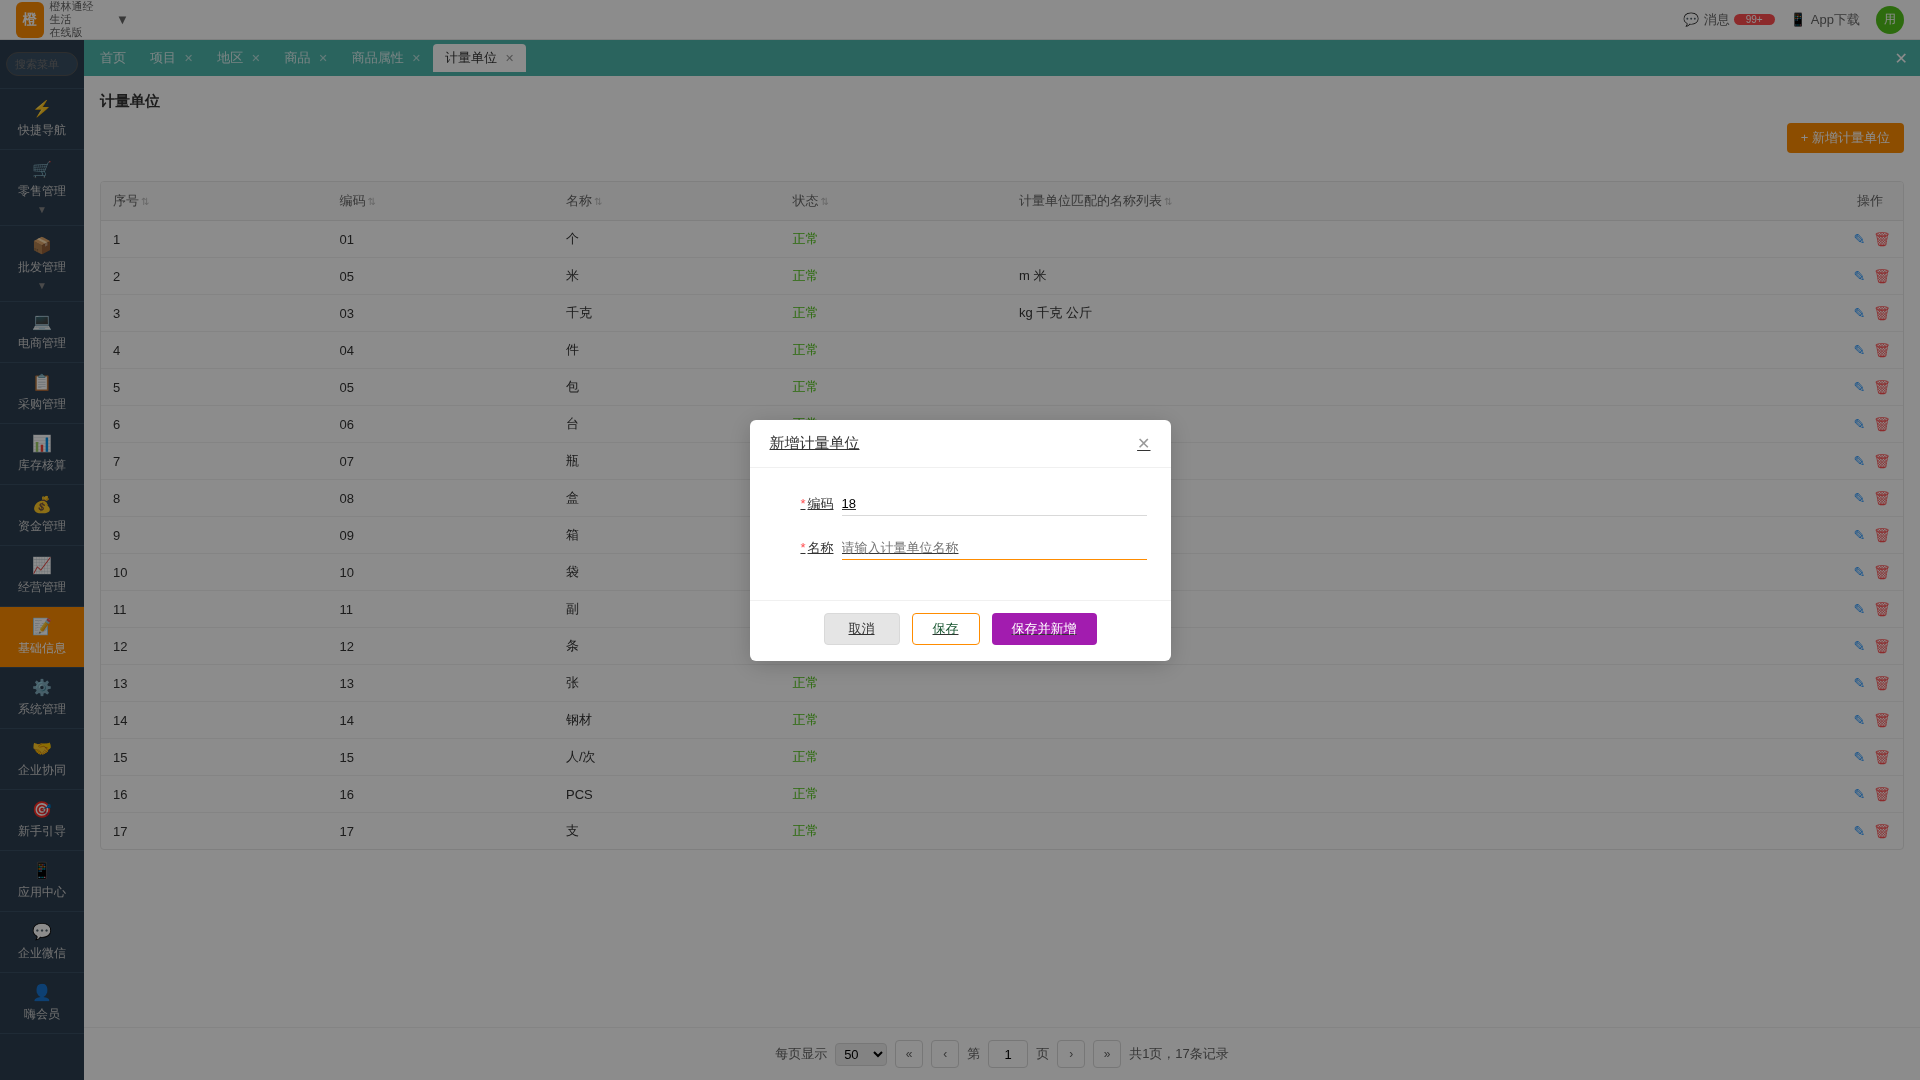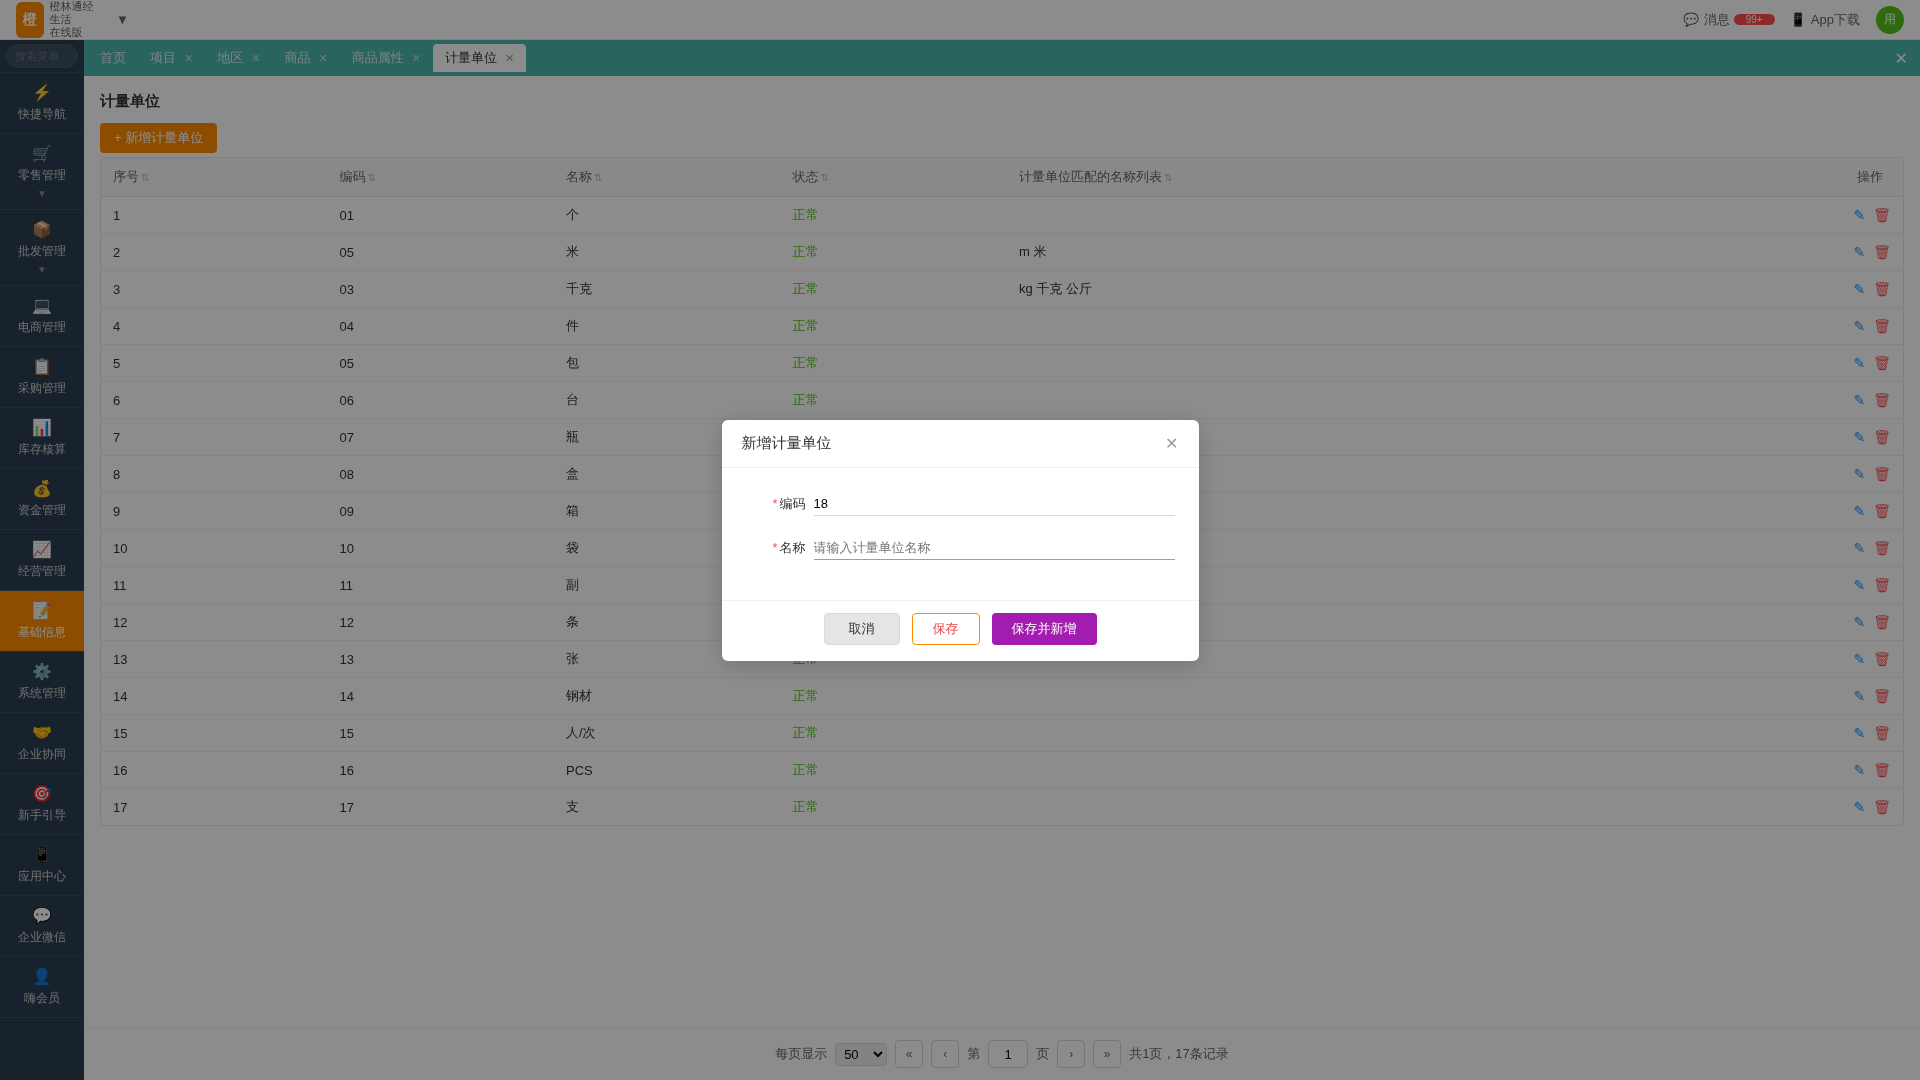--- a/index.html
+++ b/index.html
@@ -19,38 +19,38 @@
     .avatar { width: 28px; height: 28px; background: #52c41a; border-radius: 50%; display: flex; align-items: center; justify-content: center; color: white; font-size: 12px; }
 
     
     .main-layout { display: flex; flex: 1; overflow: hidden; }
 
     
     .sidebar { width: 84px; background: #2c3e50; display: flex; flex-direction: column; flex-shrink: 0; overflow-y: auto; }
     .sidebar-item { display: flex; flex-direction: column; align-items: center; padding: 10px 4px; cursor: pointer; color: #ccc; font-size: 12px; gap: 4px; border-bottom: 1px solid #3a4f63; }
     .sidebar-item.active { background: #ff8c00; color: white; }
     .sidebar-item-icon { font-size: 16px; }
-    .sidebar-item-search { padding: 4px 4px; }
+    .sidebar-item-search { padding: 12px 4px; }
     .sidebar-item-search input { width: 72px; height: 24px; border-radius: 12px; border: 1px solid #555; background: #3a4f63; color: #ccc; font-size: 11px; padding: 0 8px; outline: none; }
 
     
     .content-area { flex: 1; display: flex; flex-direction: column; overflow: hidden; }
 
     
     .tabs-bar { background: #4db6ac; display: flex; align-items: center; height: 36px; padding: 0 4px; flex-shrink: 0; }
     .tab { display: flex; align-items: center; height: 28px; padding: 0 12px; cursor: pointer; font-size: 13px; color: rgba(255,255,255,0.8); border-radius: 4px 4px 0 0; gap: 6px; white-space: nowrap; }
     .tab.active { background: white; color: #333; }
     .tab .close { color: rgba(255,255,255,0.6); font-size: 11px; cursor: pointer; margin-left: 2px; }
     .tab.active .close { color: #999; }
     .tab-close-all { color: white; font-size: 16px; cursor: pointer; padding: 0 8px; display: flex; align-items: center; }
 
     
     .page-content { flex: 1; background: white; padding: 16px; overflow-y: auto; }
     .page-title { font-size: 15px; font-weight: bold; margin-bottom: 12px; color: #333; }
-    .toolbar { display: flex; margin-bottom: 4px; }
+    .toolbar { display: flex; justify-content: flex-end; margin-bottom: 28px; }
     .btn-add { background: #ff8c00; color: white; border: none; border-radius: 4px; padding: 6px 14px; font-size: 13px; cursor: pointer; }
 
     
     .table-wrap { border: 1px solid #e8e8e8; border-radius: 4px; overflow: hidden; }
     table { width: 100%; border-collapse: collapse; font-size: 13px; }
     thead tr { background: #fafafa; }
     th { padding: 10px 12px; text-align: left; font-weight: 500; color: #666; border-bottom: 1px solid #e8e8e8; white-space: nowrap; }
     th .sort { color: #bbb; font-size: 10px; margin-left: 2px; }
     td { padding: 9px 12px; border-bottom: 1px solid #f0f0f0; color: #333; }
     tr:last-child td { border-bottom: none; }
@@ -60,32 +60,32 @@
     .action-btn.delete { color: #ff4d4f; }
 
     
     .pagination-bar { display: flex; align-items: center; justify-content: center; padding: 12px 16px; gap: 8px; background: white; border-top: 1px solid #f0f0f0; font-size: 13px; color: #666; }
     .pagination-bar select { border: 1px solid #d9d9d9; border-radius: 4px; padding: 2px 4px; font-size: 13px; }
     .page-btn { border: 1px solid #d9d9d9; background: white; border-radius: 4px; width: 28px; height: 28px; cursor: pointer; display: flex; align-items: center; justify-content: center; font-size: 12px; color: #666; }
     .page-input { border: 1px solid #d9d9d9; border-radius: 4px; width: 40px; height: 28px; text-align: center; font-size: 13px; }
 
     
     .modal-overlay { position: fixed; top: 0; left: 0; width: 100%; height: 100%; background: rgba(0,0,0,0.45); display: flex; align-items: center; justify-content: center; z-index: 1000; }
-    .modal { background: white; border-radius: 6px; width: 477px; box-shadow: 0 4px 24px rgba(0,0,0,0.18); overflow: hidden; }
+    .modal { background: white; border-radius: 6px; width: 421px; box-shadow: 0 4px 24px rgba(0,0,0,0.18); overflow: hidden; text-decoration: underline; }
     .modal-header { padding: 14px 20px; border-bottom: 1px solid #f0f0f0; display: flex; align-items: center; justify-content: space-between; font-size: 15px; font-weight: 500; }
     .modal-close { cursor: pointer; color: #999; font-size: 16px; background: none; border: none; }
     .modal-body { padding: 24px 24px 12px; }
     .form-item { display: flex; align-items: center; margin-bottom: 20px; gap: 8px; }
     .form-label { width: 60px; text-align: right; color: #333; font-size: 13px; flex-shrink: 0; }
     .form-label .required { color: #ff4d4f; margin-right: 2px; }
     .form-input { flex: 1; border: none; border-bottom: 1px solid #d9d9d9; padding: 4px 0; font-size: 13px; outline: none; }
     .form-input.active { border-bottom-color: #ff8c00; }
     .modal-footer { padding: 12px 20px 16px; display: flex; justify-content: center; gap: 12px; border-top: 1px solid #f0f0f0; margin-top: 8px; }
     .btn-cancel { border: 1px solid #d9d9d9; background: #e5e5e5; color: #333; border-radius: 4px; padding: 6px 24px; cursor: pointer; font-size: 13px; }
-    .btn-save { border: 1px solid #ff8c00; background: white; color: #ef4444; border-radius: 4px; padding: 6px 20px; cursor: pointer; font-size: 13px; }
+    .btn-save { border: 1px solid #ff8c00; background: white; color: #14532d; border-radius: 4px; padding: 6px 20px; cursor: pointer; font-size: 13px; }
     .btn-save-new { background: #a21caf; color: white; border: none; border-radius: 4px; padding: 6px 20px; cursor: pointer; font-size: 13px; }
 
     
     .sidebar-group-header { display: flex; flex-direction: column; align-items: center; padding: 10px 4px; cursor: pointer; color: #ccc; font-size: 12px; gap: 4px; border-bottom: 1px solid #3a4f63; }
     .sidebar-arrow { font-size: 10px; color: #888; }
   </style>
 </head>
 <body>
 
 <div class="topbar">

